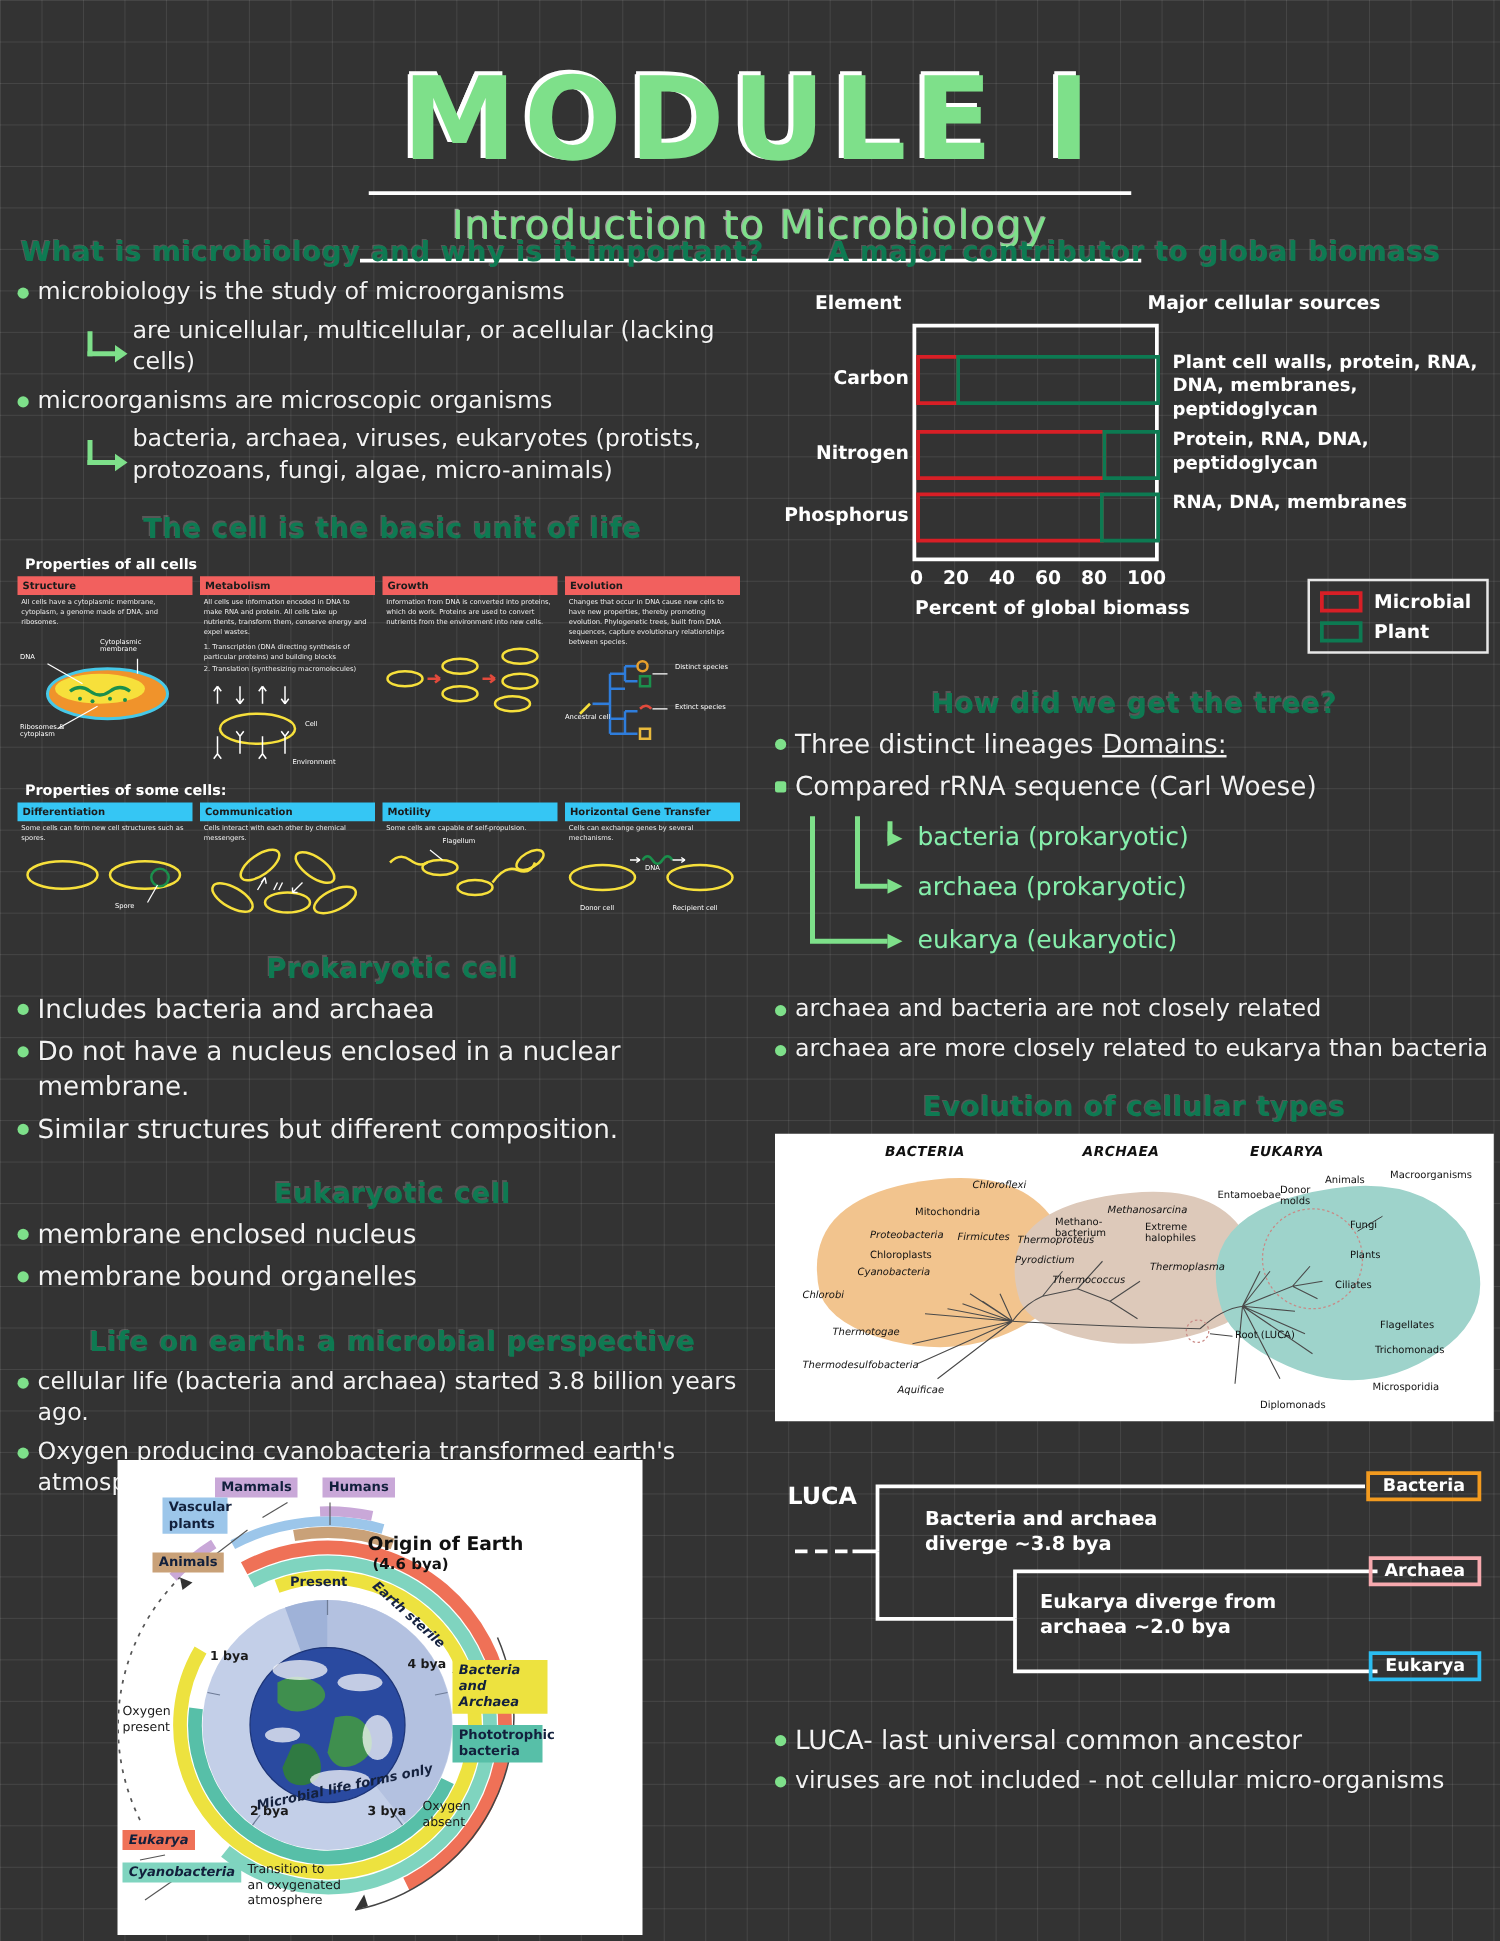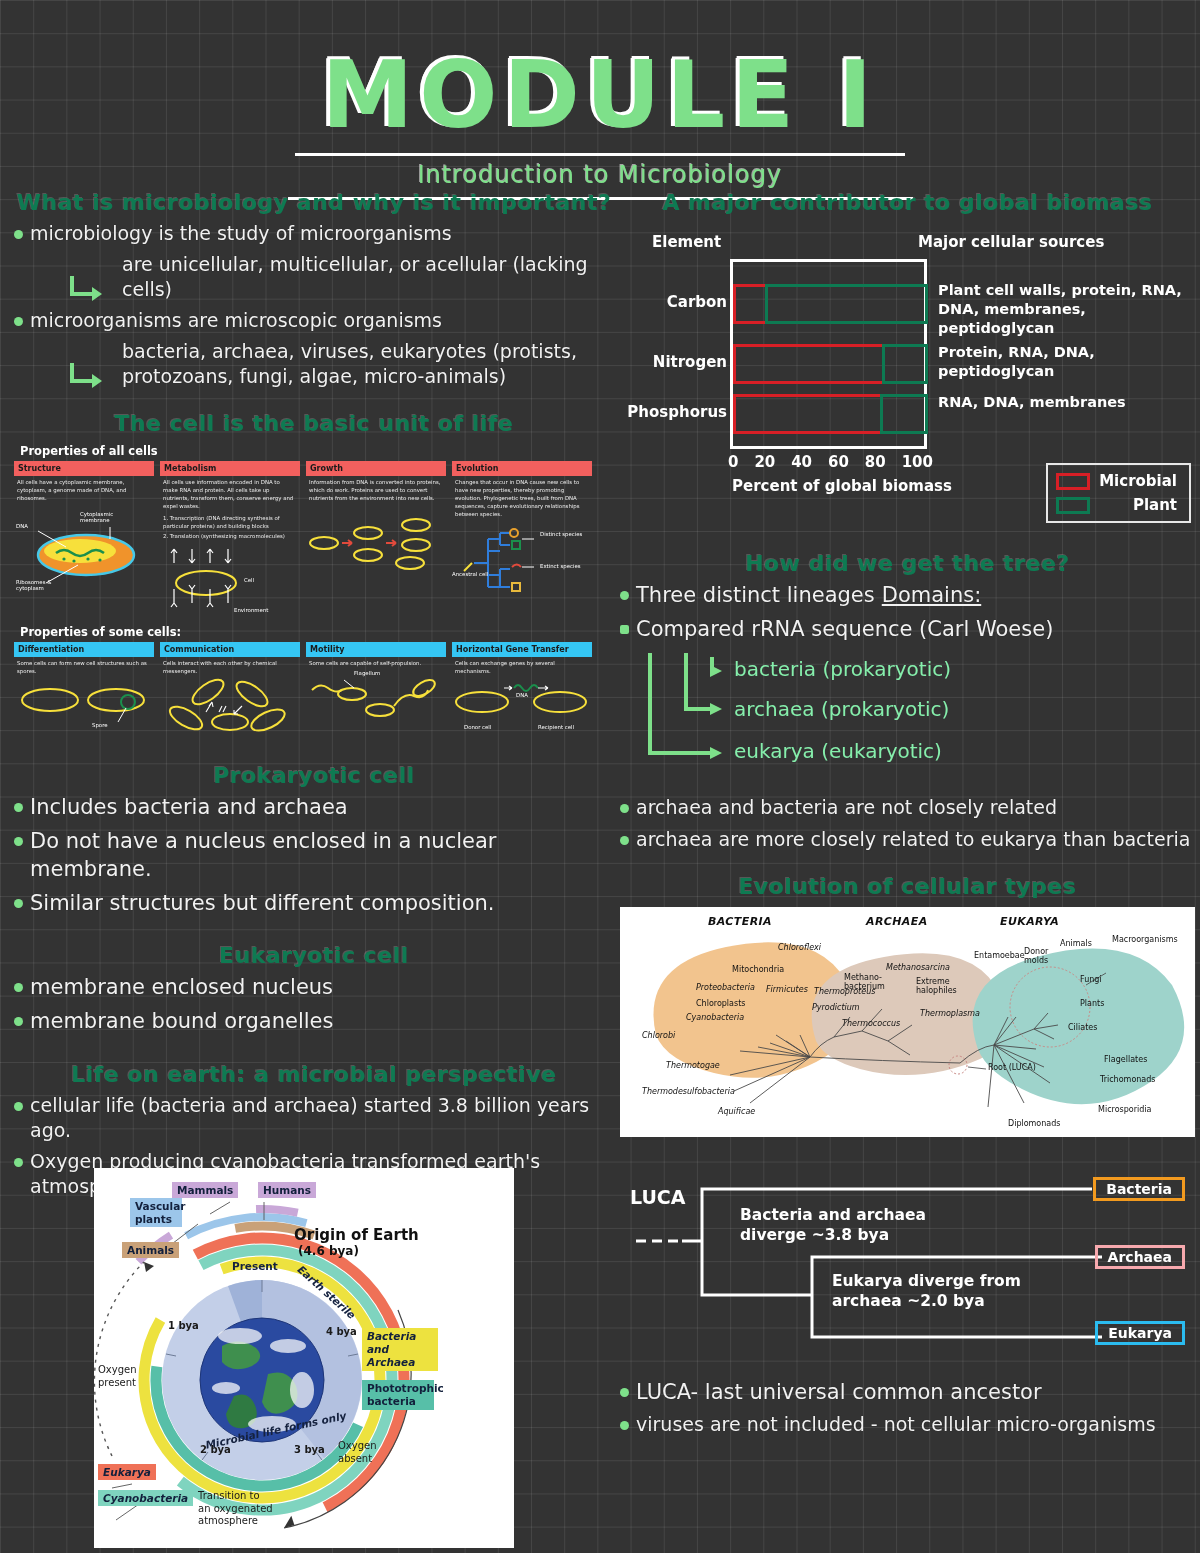--- a/index.html
+++ b/index.html
@@ -23,36 +23,36 @@
     font-size: 92px; font-weight: 700; letter-spacing: 6px;
     color: #7ee08a;
     text-shadow: -3px -3px 0 #ffffff, -4px -1px 0 #ffffff;
     line-height: 1.05;
     margin-top: 40px;
   }
   .rule { height: 3px; background: #ffffff; margin: 4px auto 0; }
   .rule-top { width: 610px; margin-top: 8px; }
   .rule-bot { width: 625px; }
   .subtitle {
-    color: #7ee08a; font-size: 24px; padding: 5px 0 4px;
+    color: #7ee08a; font-size: 32px; padding: 5px 0 4px;
     text-shadow: -1px -1px 0 rgba(255,255,255,0.55);
     letter-spacing: 1px;
   }
 
   
   .sec-head {
     color: #0e7a52; font-size: 22px; text-align:center; font-weight:600;
     text-shadow: -1px -1px 0 rgba(255,255,255,0.18);
     letter-spacing: .5px;
   }
   .bullet-row { display:flex; align-items:flex-start; gap:7px; margin: 6px 0; }
   .dot { width:9px; height:9px; border-radius:50%; background:#7ee08a; margin-top:9px; flex:none; }
   .dot.sq { border-radius:2px; }
   .btxt { color:#f2f2f2; font-size:19px; line-height:1.32; text-shadow:0 0 1px rgba(0,0,0,.6); }
-  .sub-line { display:flex; align-items:flex-end; gap:20px; margin-left:54px; margin-top:2px; }
+  .sub-line { display:flex; align-items:center; gap:4px; margin-left:54px; margin-top:2px; }
   .arrow-el {
     width: 34px; height: 26px; flex:none; position:relative; margin-top:2px;
   }
   .arrow-el:before { content:""; position:absolute; left:2px; top:0; width:4px; height:20px; background:#7ee08a; }
   .arrow-el:after { content:""; position:absolute; left:2px; bottom:6px; width:26px; height:4px; background:#7ee08a; }
   .arrow-head {
     position:absolute; right:0; bottom:1px;
     border-left:10px solid #7ee08a; border-top:7px solid transparent; border-bottom:7px solid transparent;
   }
 
@@ -81,21 +81,21 @@
   }
   .axis-ticks {
     position:absolute; left:108px; top:220px; width:205px;
     display:flex; justify-content:space-between; font-size:15px; font-weight:700; color:#fff;
   }
   .axis-title { position:absolute; left:112px; top:244px; font-size:15px; font-weight:700; color:#fff; }
   .legend {
     position:absolute; right:4px; top:230px; border:2px solid #e8e8e8;
     padding:7px 12px 7px 8px; display:flex; flex-direction:column; gap:6px;
   }
-  .legend-row { display:flex; align-items:center; gap:9px;justify-content:space-between; }
+  .legend-row { display:flex; align-items:center; gap:9px; }
   .swatch { width:34px; height:17px; }
   .swatch.micro { border:3px solid #d81f26; }
   .swatch.plant { border:3px solid #0d7a52; }
   .legend-row span { font-size:15px; font-weight:700; color:#fff; }
 
   
   .lineage { position:relative; margin-left:18px; height:140px; }
   .lin-item { position:absolute; left:96px; font-size:20px; color:#86efac; }
   .lin-svg { position:absolute; left:0; top:0; }
   .u { text-decoration: underline; }

